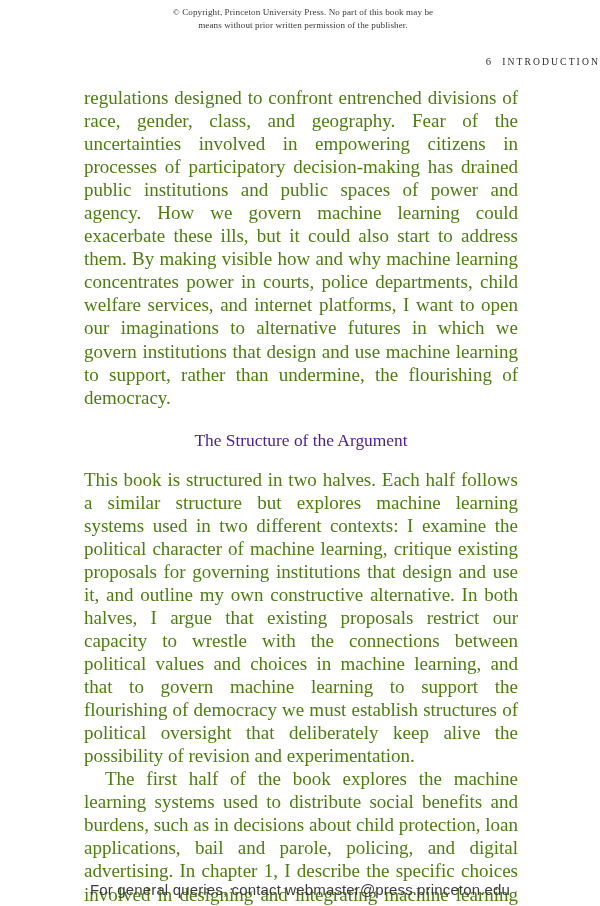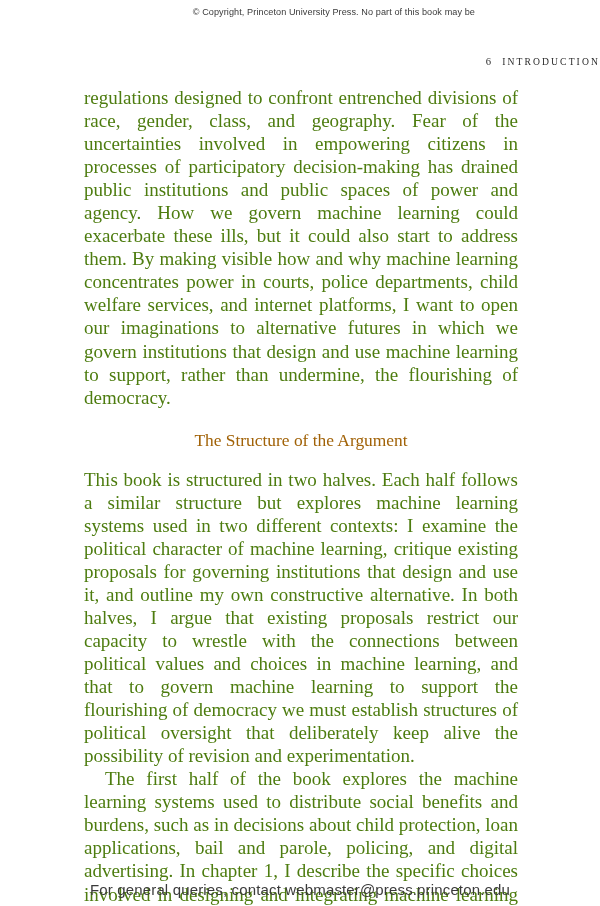--- a/index.html
+++ b/index.html
@@ -17,25 +17,25 @@
     color: #1a1a1a;
     -webkit-font-smoothing: antialiased;
   }
 
   
   .copyright-notice {
     position: absolute;
     left: 131px;
     top: 6px;
     width: 344px;
-    font-family: Liberation Sans, sans-serif;
+    font-family: Liberation Serif, serif;
     font-size: 9.1px;
     line-height: 13.2px;
     color: #3a3a3a;
-    text-align: right;
+    text-align: center;
     letter-spacing: 0.01em;
   }
   .copyright-notice .cline { display: block; white-space: nowrap; }
 
   
   .running-head {
     position: absolute;
     left: 0;
     right: 0;
     top: 56px;
@@ -71,21 +71,21 @@
   }
   .body-par.indent { text-indent: 21px; }
 
   
   .section-heading {
     margin: 0;
     font-weight: normal;
     font-size: 17.4px;
     line-height: 23px;
     text-align: center;
-    color: #a16207;
+    color: #4c1d95;
     padding-top: 20px;
     padding-bottom: 16px;
   }
 
   
   .footer-query {
     position: absolute;
     left: 0;
     right: 0;
     top: 881px;
@@ -94,20 +94,21 @@
     font-size: 15px;
     color: #3a3a3a;
     letter-spacing: 0.01em;
   }
 </style>
 </head>
 <body style="background: rgb(255, 255, 255); color: rgb(28, 28, 28);">
 
 <div class="copyright-notice">
   <span class="cline">© Copyright, Princeton University Press. No part of this book may be</span>
+  <span class="cline">means without prior written permission of the publisher.</span>
 </div>
 
 <div class="running-head">
   <span class="folio">6</span><span class="rh-title">INTRODUCTION</span>
 </div>
 
 <div class="text-block">
 
   <p class="body-par">regulations designed to confront entrenched divisions of race, gender, class, and geography. Fear of the uncertainties involved in empowering citizens in processes of participatory decision-making has drained public institutions and public spaces of power and agency. How we govern machine learning could exacerbate these ills, but it could also start to address them. By making visible how and why machine learning concentrates power in courts, police departments, child welfare services, and internet platforms, I want to open our imaginations to alternative futures in which we govern institutions that design and use machine learning to support, rather than undermine, the flourishing of democracy.</p>
 

